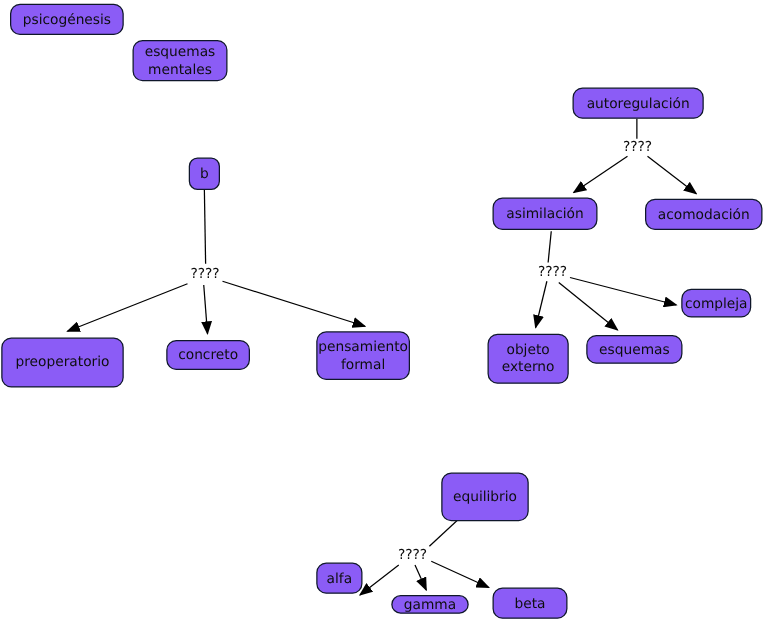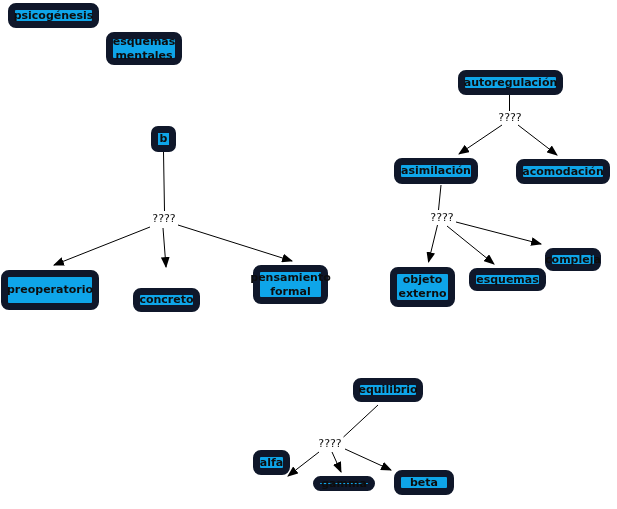--- a/index.html
+++ b/index.html
@@ -18,33 +18,32 @@
   .connectors {
     position: absolute;
     left: 0;
     top: 0;
     width: 617px;
     height: 509px;
   }
   .node {
     position: absolute;
     box-sizing: border-box;
-    background: #0ea5e9;
-    border: 7px solid #0f172a;
+    background: #8b5cf6;
+    border: 1px solid #0f172a;
     border-radius: 8px;
     color: #0d0d0d;
     font-size: 11px;
     line-height: 14px;
     display: flex;
     align-items: center;
     justify-content: center;
     text-align: center;
     white-space: pre-line;
     cursor: default;
-    font-weight: bold;
   }
   .linking-phrase {
     position: absolute;
     color: #0d0d0d;
     font-size: 11px;
     line-height: 13px;
     text-align: center;
     cursor: default;
   }
   line {
@@ -80,31 +79,31 @@
     <line x1="319" y1="452" x2="288" y2="476" marker-end="url(#arrow)"></line>
     <line x1="332" y1="452" x2="341" y2="472" marker-end="url(#arrow)"></line>
     <line x1="345" y1="449" x2="391" y2="470" marker-end="url(#arrow)"></line>
   </svg>
 
   <div class="node" style="left:8px;   top:3px;   width:91px;  height:25px;">psicogénesis</div>
   <div class="node" style="left:106px; top:32px;  width:76px;  height:33px;">esquemas
 mentales</div>
   <div class="node" style="left:151px; top:126px; width:25px;  height:26px; border-radius:7px;">b</div>
   <div class="node" style="left:1px;   top:270px; width:98px;  height:40px;">preoperatorio</div>
-  <div class="node" style="left:133px; top:272px; width:67px;  height:24px;margin-top:16px;">concreto</div>
+  <div class="node" style="left:133px; top:272px; width:67px;  height:24px;">concreto</div>
   <div class="node" style="left:253px; top:265px; width:75px;  height:39px;">pensamiento
 formal</div>
   <div class="node" style="left:458px; top:70px;  width:105px; height:25px;">autoregulación</div>
   <div class="node" style="left:394px; top:158px; width:84px;  height:26px;">asimilación</div>
   <div class="node" style="left:516px; top:159px; width:94px;  height:25px;">acomodación</div>
   <div class="node" style="left:390px; top:267px; width:65px;  height:40px;">objeto
 externo</div>
   <div class="node" style="left:469px; top:268px; width:77px;  height:23px;">esquemas</div>
-  <div class="node" style="left:545px; top:248px; width:56px;  height:23px;">compleja</div>
-  <div class="node" style="left:353px; top:378px; width:70px;  height:24px;">equilibrio</div>
+  <div class="node" style="left:545px; top:231px; width:56px;  height:23px;">compleja</div>
+  <div class="node" style="left:353px; top:378px; width:70px;  height:39px;">equilibrio</div>
   <div class="node" style="left:253px; top:450px; width:37px;  height:25px;">alfa</div>
   <div class="node" style="left:313px; top:476px; width:62px;  height:15px;">gamma</div>
   <div class="node" style="left:394px; top:470px; width:60px;  height:25px;">beta</div>
 
   <div class="linking-phrase" style="left:150px; top:212px; width:28px;">????</div>
   <div class="linking-phrase" style="left:496px; top:111px; width:28px;">????</div>
   <div class="linking-phrase" style="left:428px; top:211px; width:28px;">????</div>
   <div class="linking-phrase" style="left:316px; top:437px; width:28px;">????</div>
 
 </div>

